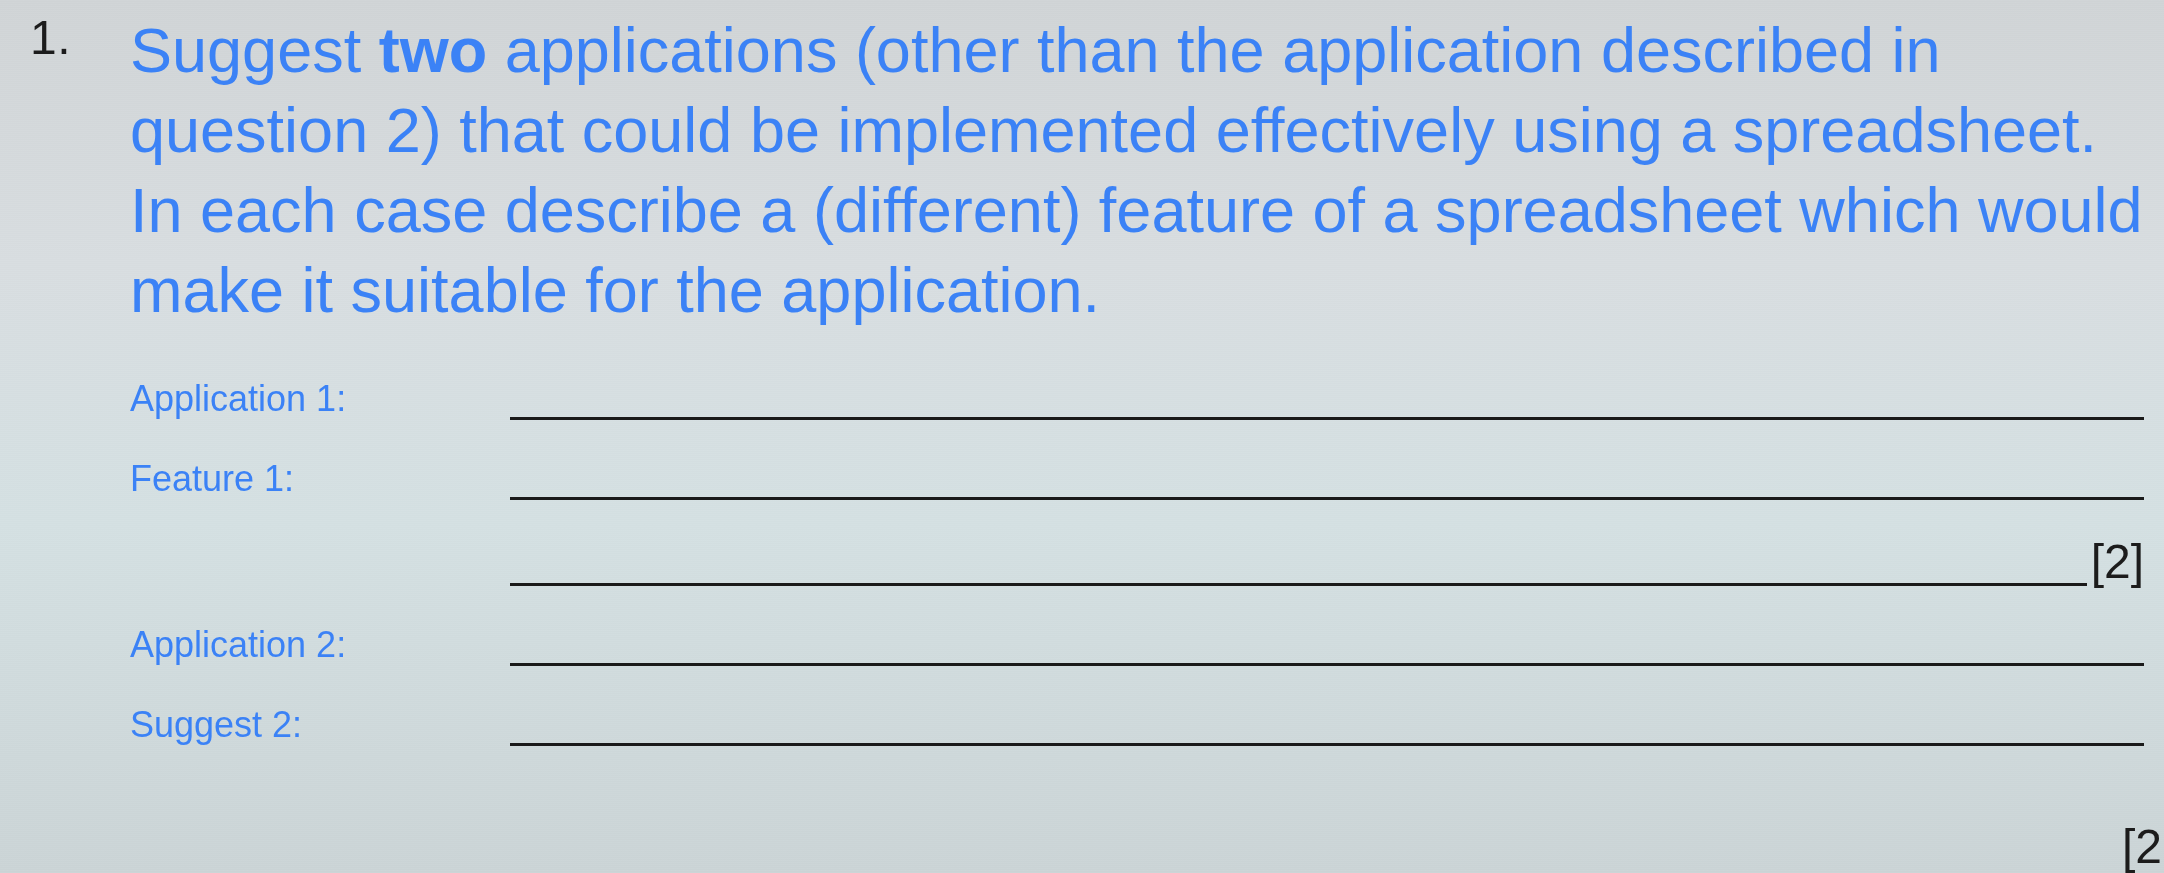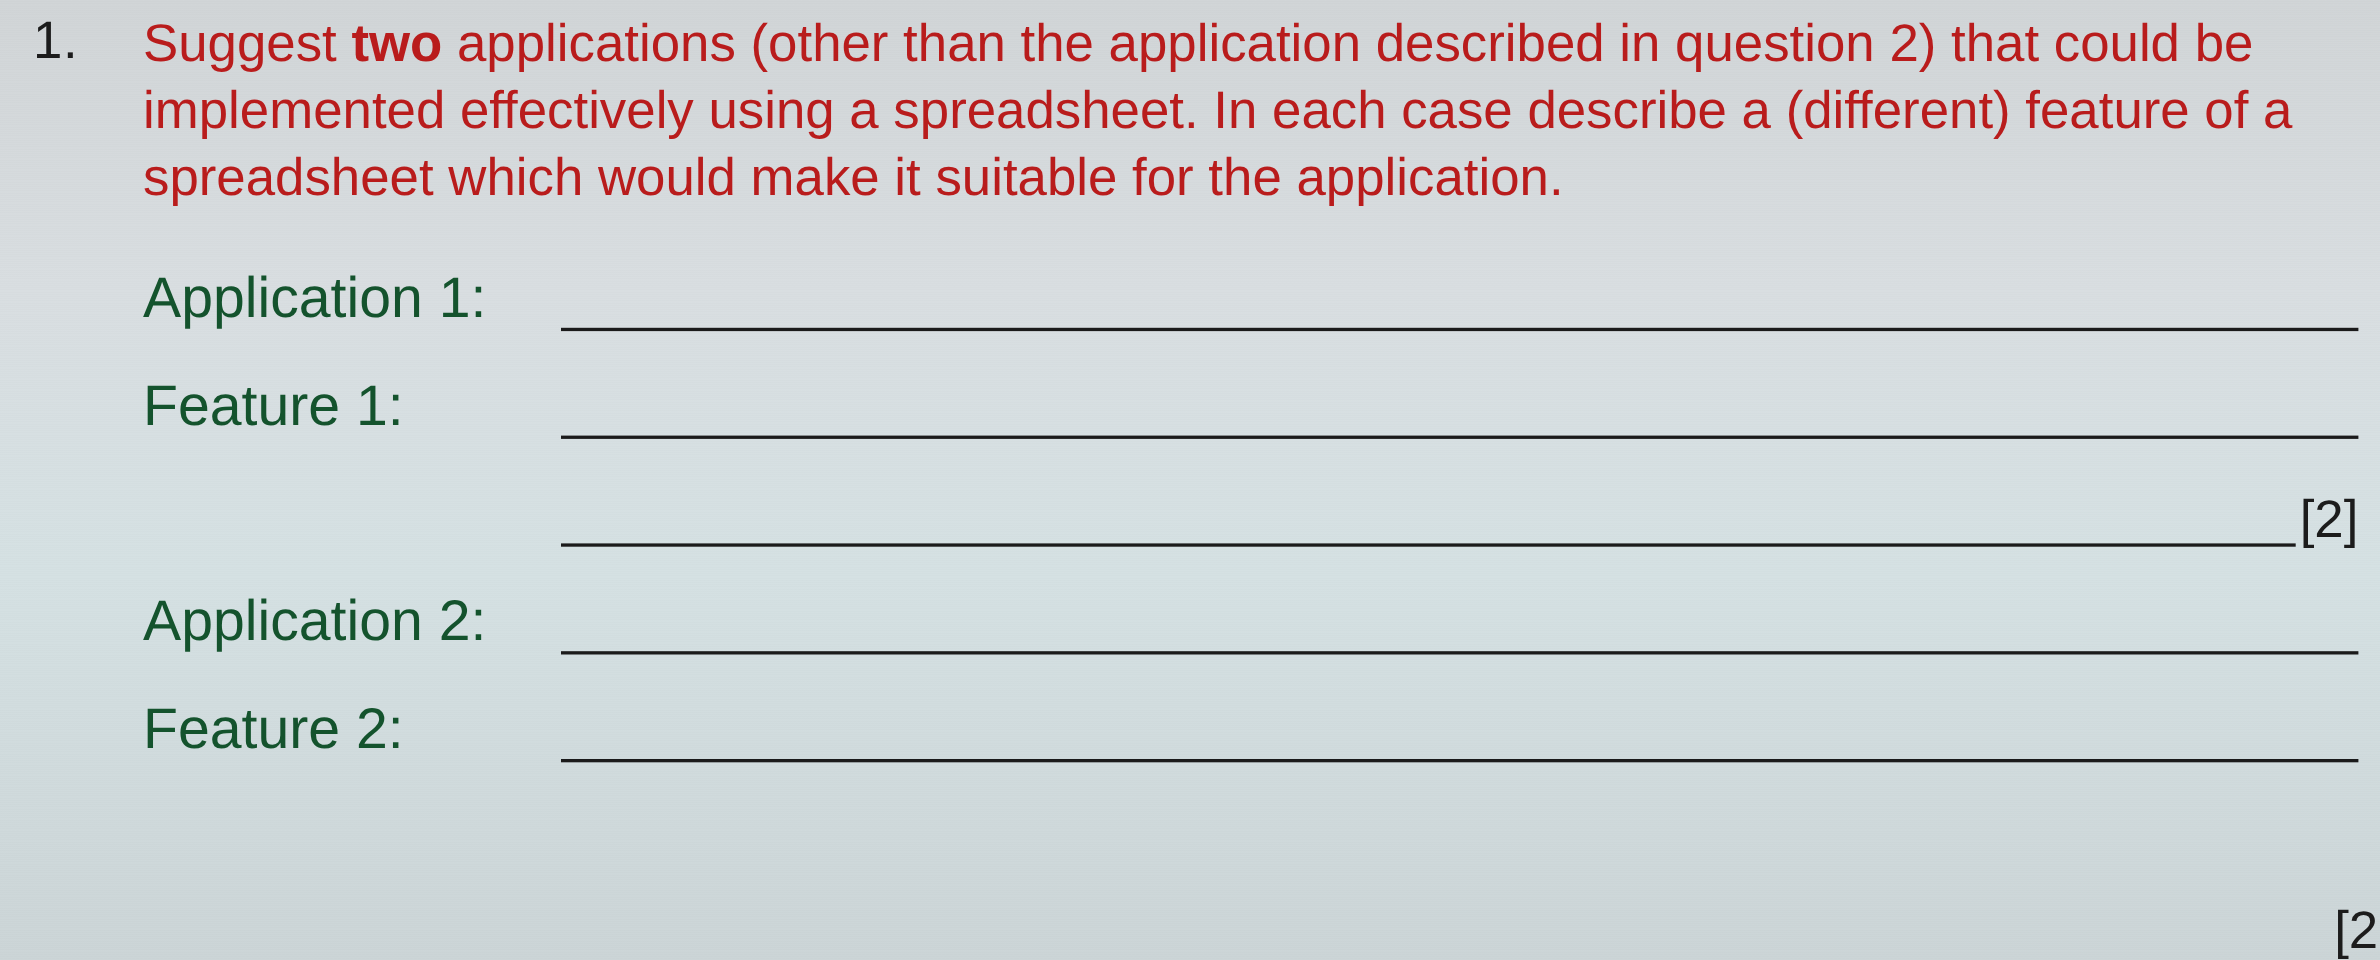--- a/index.html
+++ b/index.html
@@ -52,44 +52,44 @@
     color: #1c1c1c;
     letter-spacing: 0.5px;
   }
 
   .q-body {
     margin-left: 130px;
     margin-right: 20px;
   }
 
   .q-prompt {
-    font-size: 48px;
+    font-size: 63px;
     line-height: 1.27;
-    color: #b91c1c;
+    color: #3b82f6;
     font-weight: 400;
   }
 
   .bold {
     font-weight: 700;
   }
 
   .field-row {
     display: flex;
     align-items: flex-end;
     margin-top: 38px;
   }
 
   .field-row.from-prompt {
     margin-top: 48px;
   }
 
   .field-label {
-    font-size: 52px;
+    font-size: 36px;
     font-weight: 400;
-    color: #14532d;
+    color: #3b82f6;
     white-space: nowrap;
     margin-right: 60px;
     min-width: 320px;
   }
 
   .field-line-wrap {
     flex: 1 1 auto;
     display: flex;
     align-items: flex-end;
   }
@@ -161,21 +161,21 @@
       </div>
 
       <div class="field-row">
         <div class="field-label">Application 2:</div>
         <div class="field-line-wrap">
           <div class="field-line"></div>
         </div>
       </div>
 
       <div class="field-row">
-        <div class="field-label">Feature 2:</div>
+        <div class="field-label">Suggest 2:</div>
         <div class="field-line-wrap">
           <div class="field-line"></div>
         </div>
       </div>
 
     </div>
   </div>
 
   <div class="partial-marks">[2</div>
 </div>

